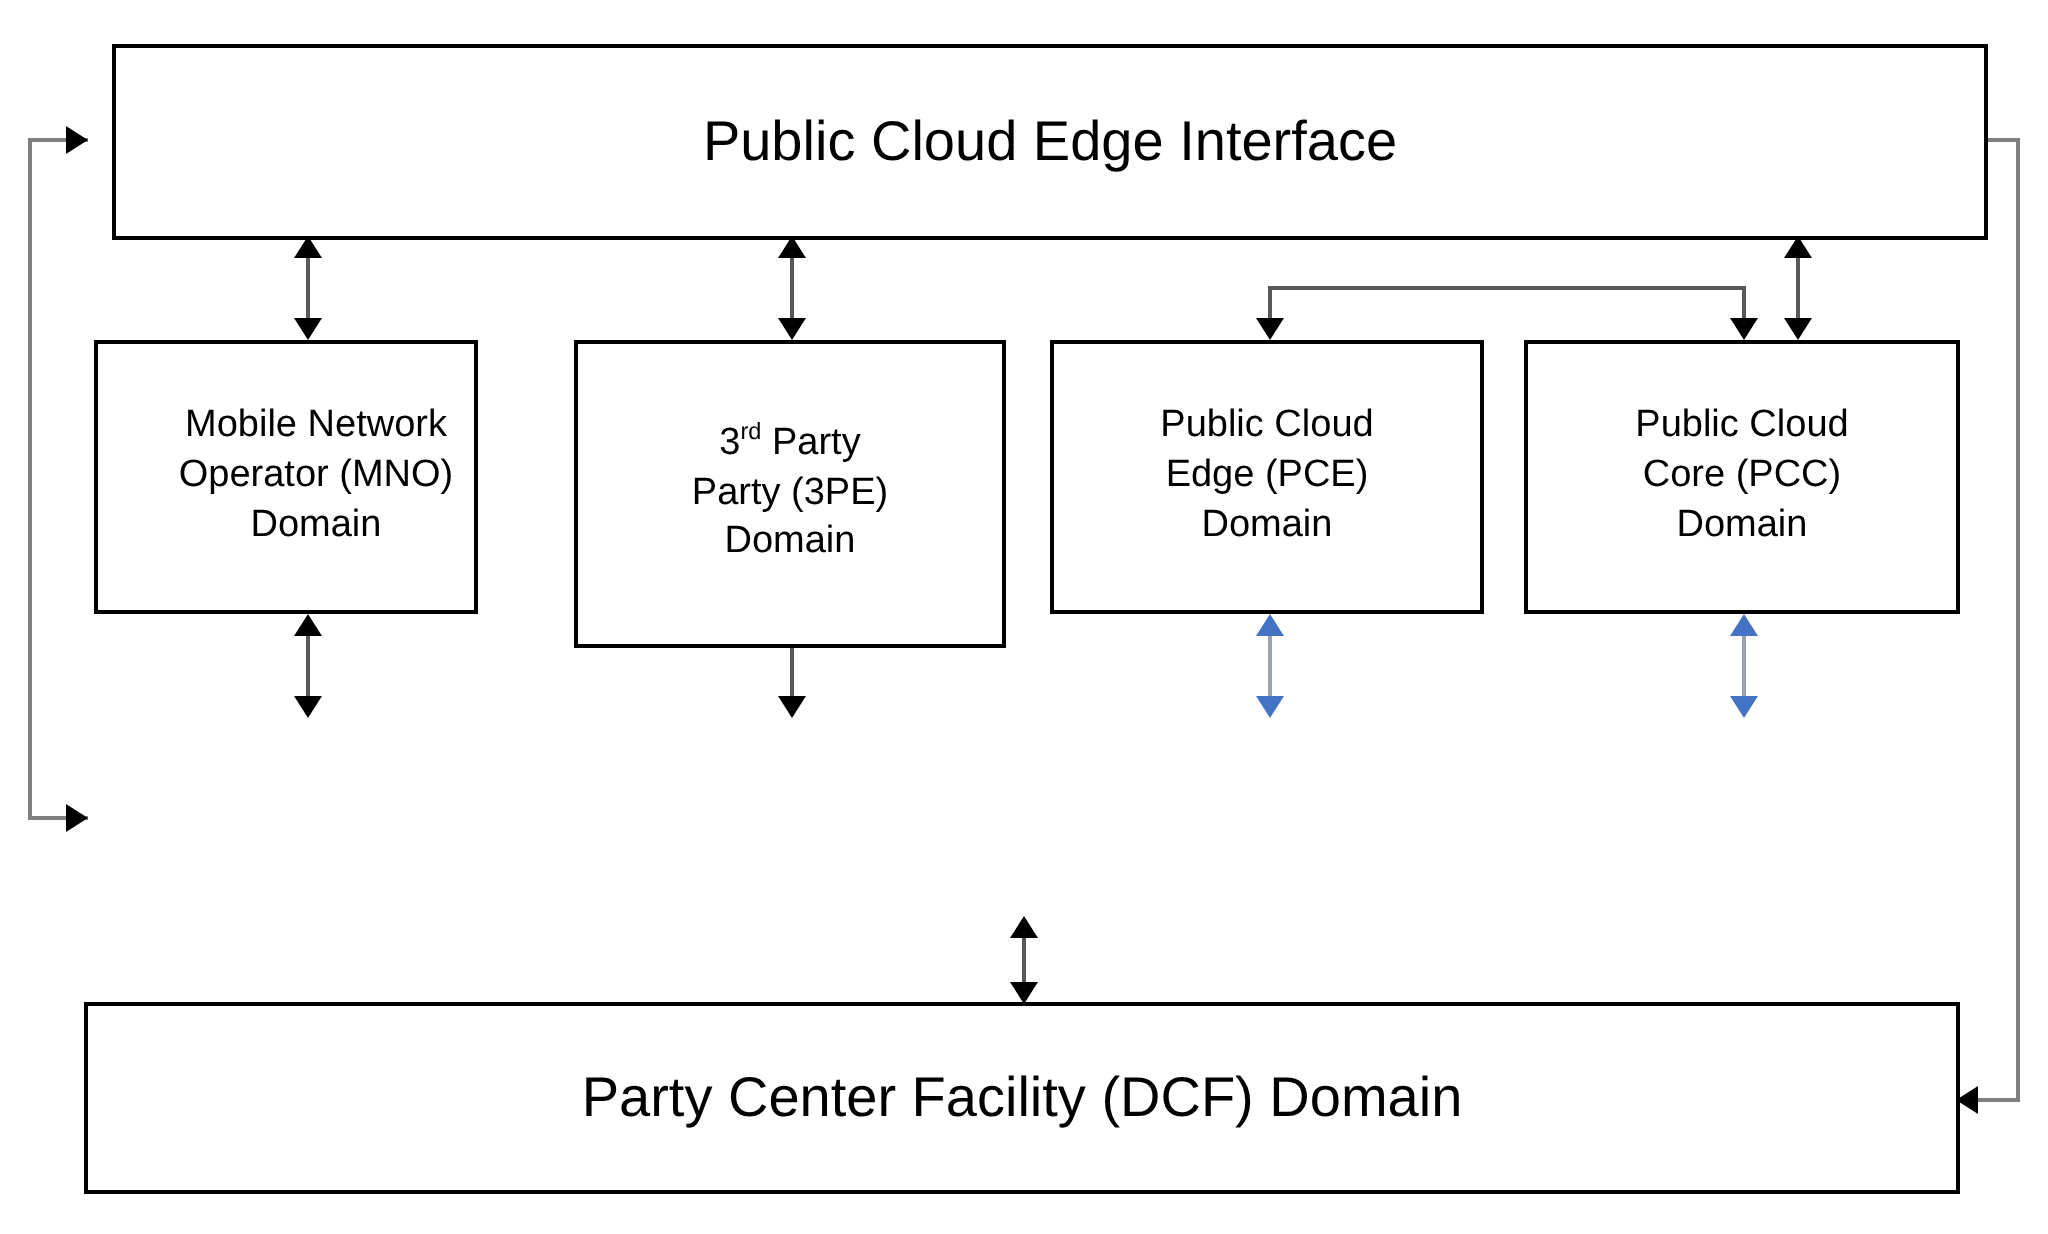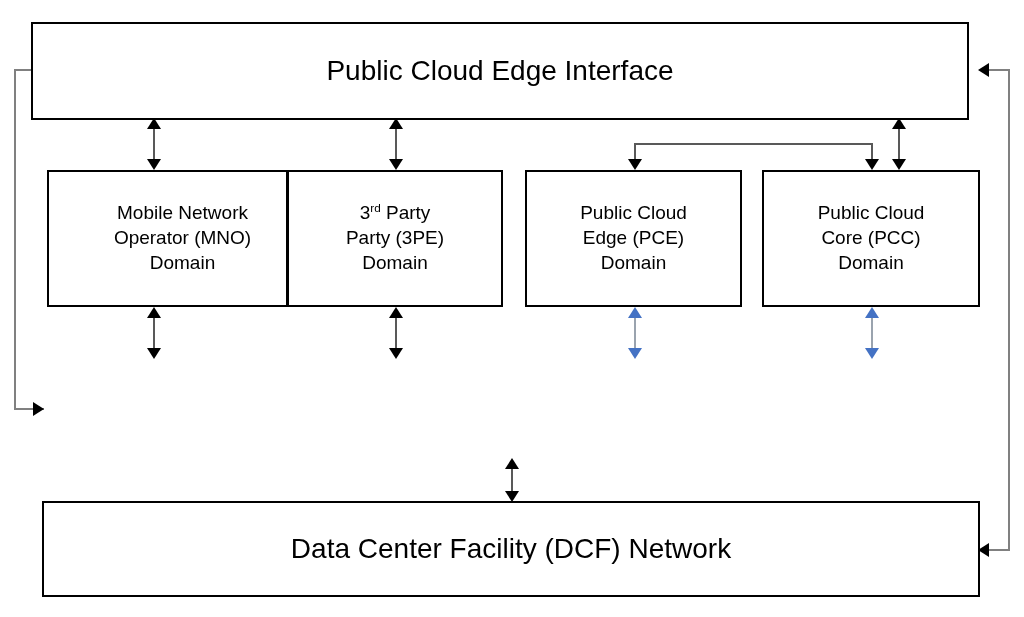--- a/index.html
+++ b/index.html
@@ -114,21 +114,21 @@
   </div>
 
   <div class="conn">
     <div class="hline shaft-gray" style="left:988px; top:69px; width:22px;"></div>
     <div class="vline shaft-gray" style="left:1008px; top:69px; height:481px;"></div>
     <div class="hline shaft-gray" style="left:988px; top:549px; width:22px;"></div>
     <div class="head left" style="left:978px; top:63px;"></div>
     <div class="head left" style="left:978px; top:543px;"></div>
   </div>
 
-  <div class="box box-wide" style="left:31px; top:22px; width:938px; height:98px;">
+  <div class="box box-wide" style="left:56px; top:22px; width:938px; height:98px;">
     <span class="box-label">Public Cloud Edge Interface</span>
   </div>
 
   <div class="conn">
     <div class="vline shaft-black" style="left:153px; top:122px; height:45px;"></div>
     <div class="head up" style="left:147px; top:118px;"></div>
     <div class="head down" style="left:147px; top:159px;"></div>
   </div>
 
   <div class="conn">
@@ -144,27 +144,27 @@
   </div>
 
   <div class="conn">
     <div class="hline shaft-black" style="left:634px; top:143px; width:238px;"></div>
     <div class="vline shaft-black" style="left:634px; top:143px; height:24px;"></div>
     <div class="vline shaft-black" style="left:871px; top:143px; height:24px;"></div>
     <div class="head down" style="left:628px; top:159px;"></div>
     <div class="head down" style="left:865px; top:159px;"></div>
   </div>
 
-  <div class="box box-small" style="left:47px; top:170px; width:241px; height:137px;padding-left:30px;">
+  <div class="box box-small" style="left:47px; top:170px; width:192px; height:137px;padding-left:30px;">
     <span class="box-label">Mobile Network
 Operator (MNO)
 Domain</span>
   </div>
 
-  <div class="box box-small" style="left:287px; top:170px; width:216px; height:137px;">
+  <div class="box box-small" style="left:287px; top:170px; width:216px; height:154px;">
     <span class="box-label"><span>3</span><sup>rd</sup><span> Party</span><br><span>Party (3PE)</span><br><span>Domain</span></span>
   </div>
 
   <div class="box box-small" style="left:525px; top:170px; width:217px; height:137px;">
     <span class="box-label">Public Cloud
 Edge (PCE)
 Domain</span>
   </div>
 
   <div class="box box-small" style="left:762px; top:170px; width:218px; height:137px;">
@@ -198,16 +198,16 @@
   </div>
 
 
   <div class="conn">
     <div class="vline shaft-black" style="left:511px; top:462px; height:38px;"></div>
     <div class="head up" style="left:505px; top:458px;"></div>
     <div class="head down" style="left:505px; top:491px;"></div>
   </div>
 
   <div class="box box-wide" style="left:42px; top:501px; width:938px; height:96px;">
-    <span class="box-label">Data Center Facility (DCF) Network</span>
+    <span class="box-label">Party Center Facility (DCF) Domain</span>
   </div>
 
 </div>
 
 </body></html>

